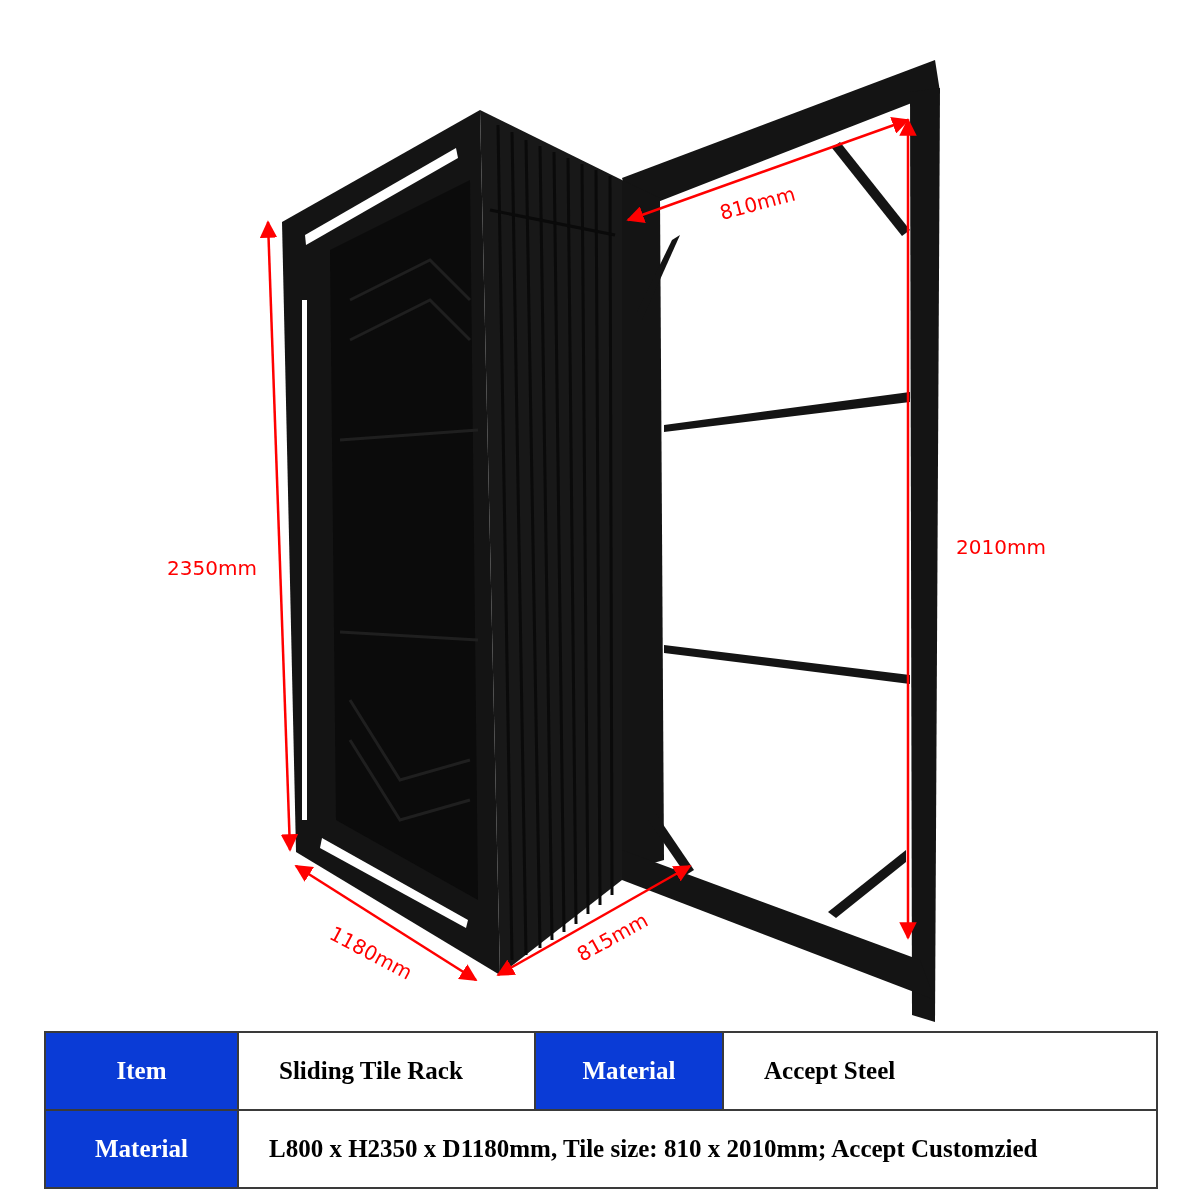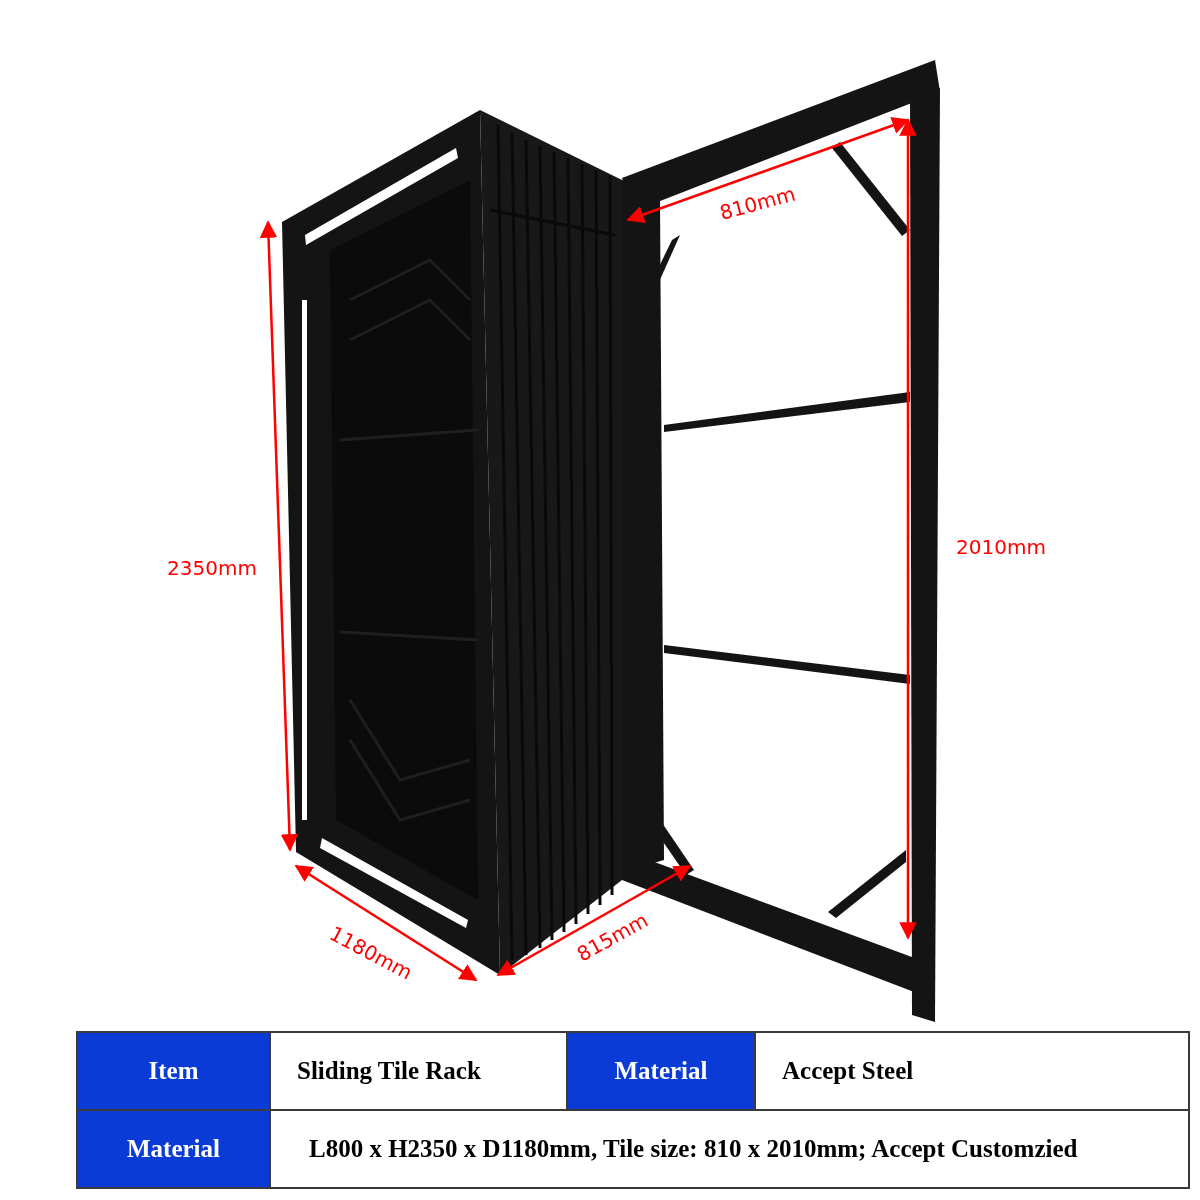--- a/index.html
+++ b/index.html
@@ -2,25 +2,25 @@
 <html><head>
 <meta charset="utf-8">
 <style>
   html, body { margin: 0; padding: 0; background: #ffffff; }
   body { width: 1200px; height: 1200px; position: relative; overflow: hidden; font-family: "DejaVu Sans", sans-serif; }
   #illustration { position: absolute; left: 0; top: 0; width: 1200px; height: 1030px; }
   .dim-label { font-family: "DejaVu Sans", sans-serif; font-size: 20px; fill: #ff0000; }
   #spec-table {
     position: absolute; left: 44px; top: 1031px; width: 1112px; height: 156px;
     border-collapse: collapse; table-layout: fixed;
-    font-family: "Liberation Serif", serif; font-weight: bold; margin-left: 32px;
+    font-family: "Liberation Serif", serif; font-weight: bold;
   }
   #spec-table td { border: 2px solid #3a3a3a; padding: 0; height: 76px; font-size: 25px; vertical-align: middle; }
   #spec-table td.hdr { background: #0a3bd6; color: #ffffff; text-align: center; }
-  #spec-table td.val { background: #ffffff; color: #000000; padding-left: 26px; }
+  #spec-table td.val { background: #ffffff; color: #000000; padding-left: 40px; }
 </style>
 </head>
 <body>
 
 <svg id="illustration" viewBox="0 0 1200 1030" xmlns="http://www.w3.org/2000/svg">
   <defs>
     <marker id="arrow" viewBox="0 0 10 10" refX="9" refY="5" markerWidth="7" markerHeight="7" orient="auto-start-reverse">
       <path d="M0,0 L10,5 L0,10 z" fill="#ff0000"></path>
     </marker>
   </defs>
@@ -104,16 +104,16 @@
   </colgroup>
   <tbody>
       <tr>
     <td class="hdr">Item</td>
     <td class="val">Sliding Tile Rack</td>
     <td class="hdr">Material</td>
     <td class="val">Accept Steel</td>
   </tr>
   <tr>
     <td class="hdr">Material</td>
-    <td class="val" colspan="3" style="padding-left:38px">L800 x H2350 x D1180mm, Tile size: 810 x 2010mm; Accept Customzied</td>
+    <td class="val" colspan="3" style="padding-left:30px">L800 x H2350 x D1180mm, Tile size: 810 x 2010mm; Accept Customzied</td>
   </tr>
 </tbody>
   </table>
 
 </body></html>

